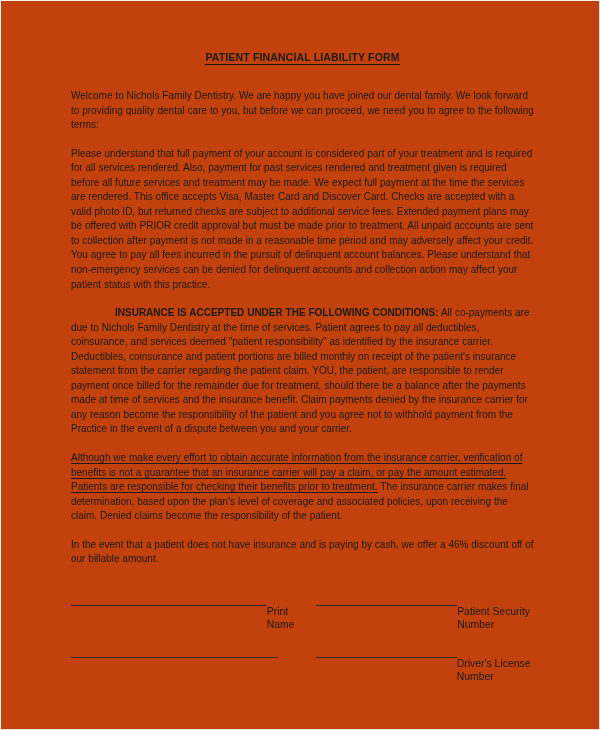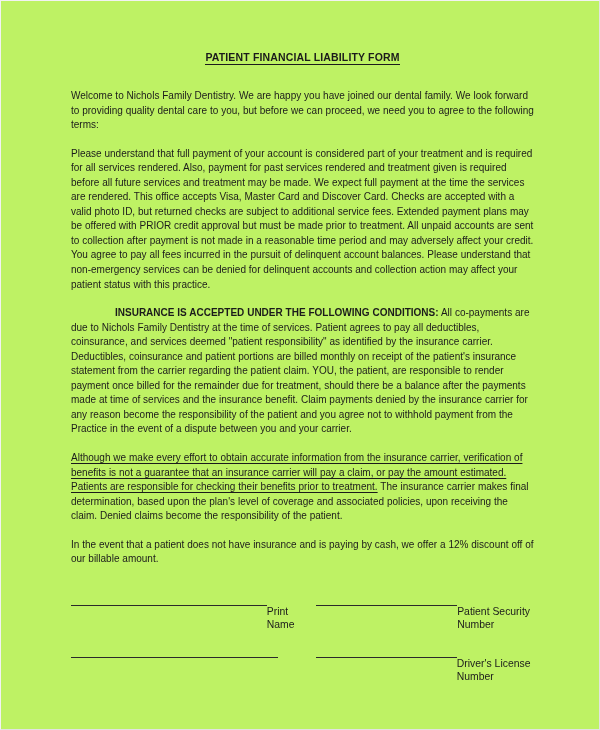--- a/index.html
+++ b/index.html
@@ -4,21 +4,21 @@
 <style>
   html, body {
     margin: 0;
     padding: 0;
     background: #ffffff;
   }
   .page {
     position: relative;
     width: 600px;
     height: 730px;
-    background: #bef264;
+    background: #c2410c;
     box-sizing: border-box;
     border-right: 1px solid #e2e2e2;
     border-bottom: 1px solid #e2e2e2;
     border-left: 1px solid #f2f2f2;
     border-top: 1px solid #f2f2f2;
     overflow: hidden;
     font-family: "Liberation Sans", sans-serif;
     color: #1b1b1b;
   }
   .content {
@@ -96,21 +96,21 @@
     <div class="gap-sm"></div>
 
     <p class="para"><b class="strong">INSURANCE IS ACCEPTED UNDER THE FOLLOWING CONDITIONS:</b><span>  All co-payments are due to Nichols Family Dentistry at the time of services.  Patient agrees to pay all deductibles, coinsurance, and services deemed "patient responsibility" as identified by the insurance carrier.  Deductibles, coinsurance and patient portions are billed monthly on receipt of the patient's insurance statement from the carrier regarding the patient claim.  YOU, the patient, are responsible to render payment once billed for the remainder due for treatment, should there be a balance after the payments made at time of services and the insurance benefit.  Claim payments denied by the insurance carrier for any reason become the responsibility of the patient and you agree not to withhold payment from the Practice in the event of a dispute between you and your carrier.</span></p>
 
     <div class="gap-md"></div>
 
     <p class="para"><u class="uline">Although we make every effort to obtain accurate information from the insurance carrier, verification of benefits is not a guarantee that an insurance carrier will pay a claim, or pay the amount estimated.  Patients are responsible for checking their benefits prior to treatment.</u><span>  The insurance carrier makes final determination, based upon the plan's level of coverage and associated policies, upon receiving the claim. Denied claims become the responsibility of the patient.</span></p>
 
     <div class="gap-md"></div>
 
-    <p class="para">In the event that a patient does not have insurance and is paying by cash, we offer a 12% discount off of our billable amount.</p>
+    <p class="para">In the event that a patient does not have insurance and is paying by cash, we offer a 46% discount off of our billable amount.</p>
 
     <div class="gap-md"></div>
 
 
     <div class="sig-block">
 
       <div class="sig-row">
         <div class="sig-col left">
           <div class="sig-line"></div>
           <div class="sig-label">Print Name</div>

